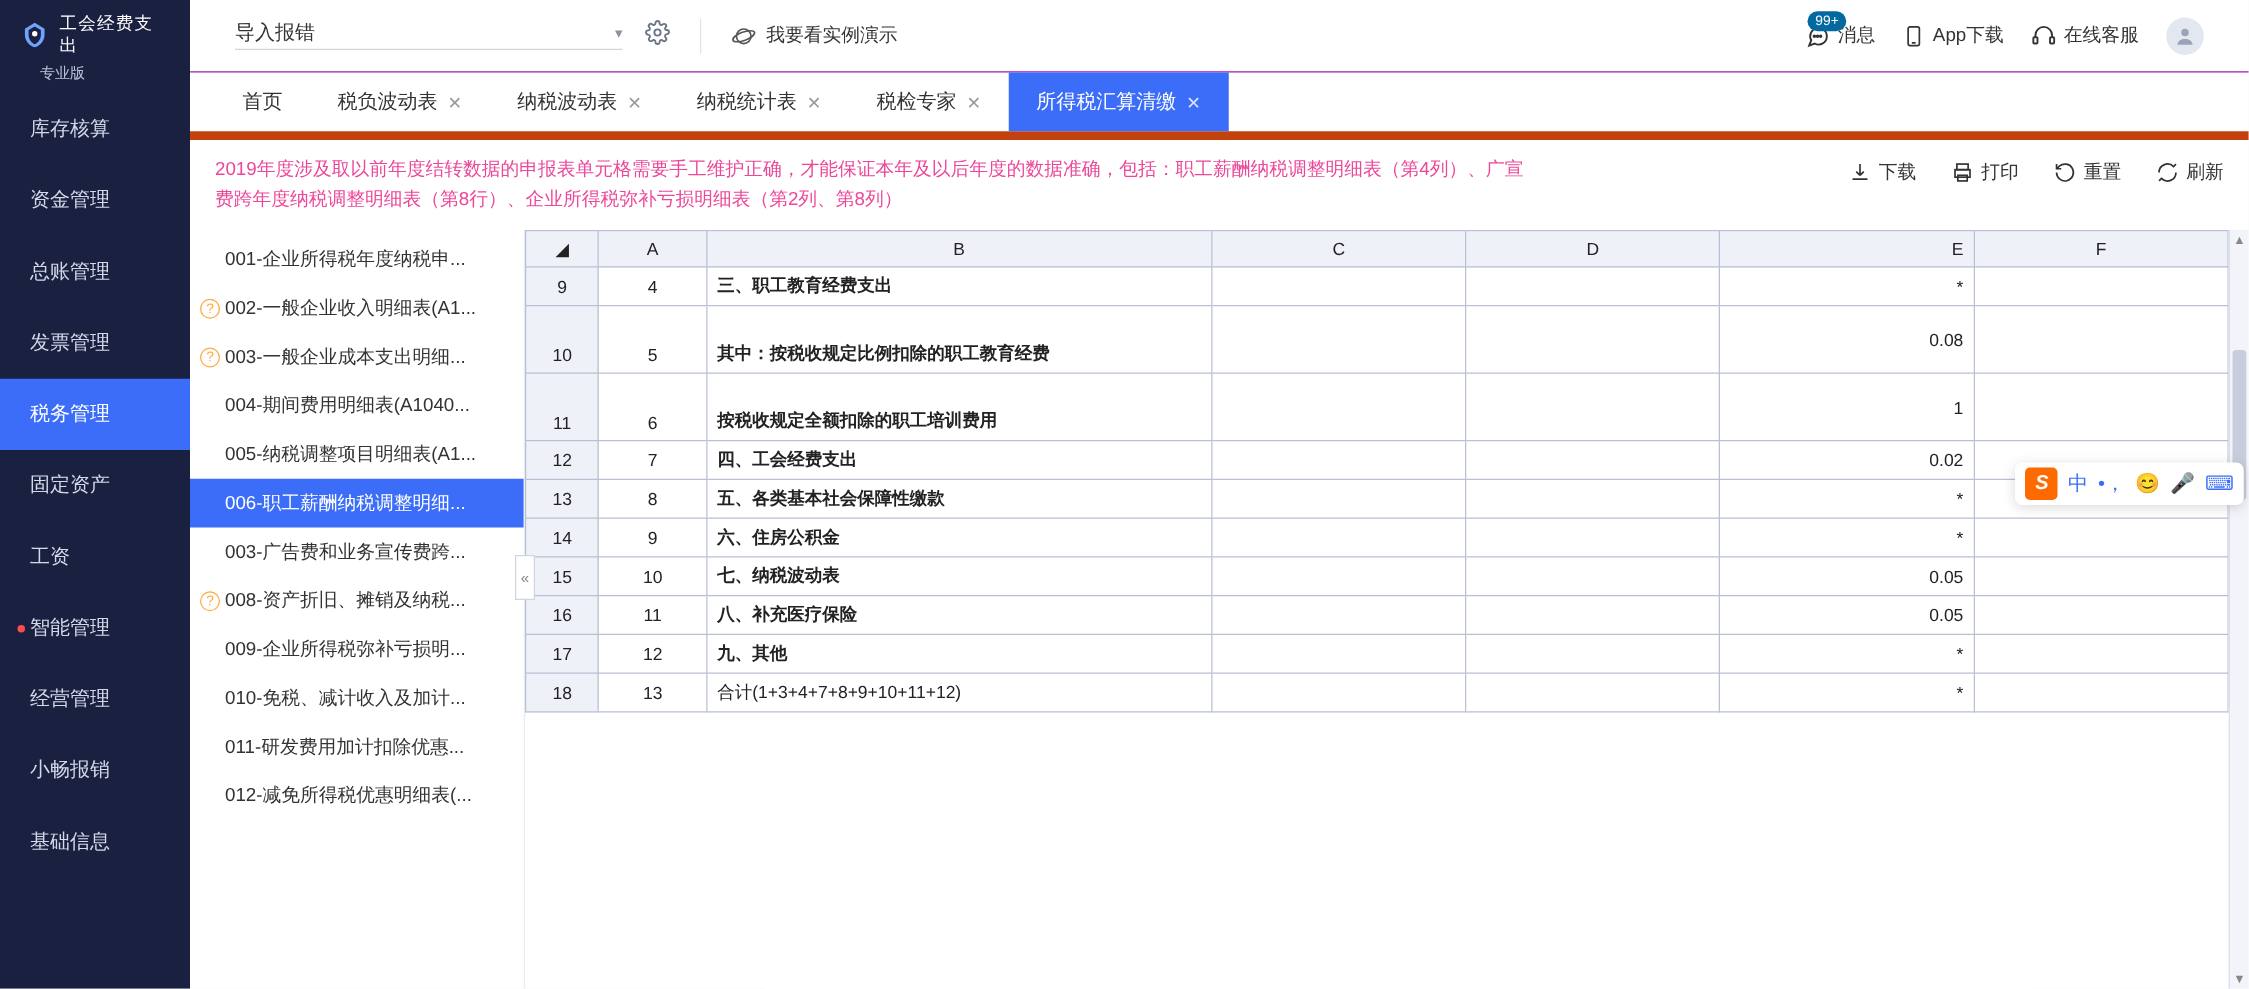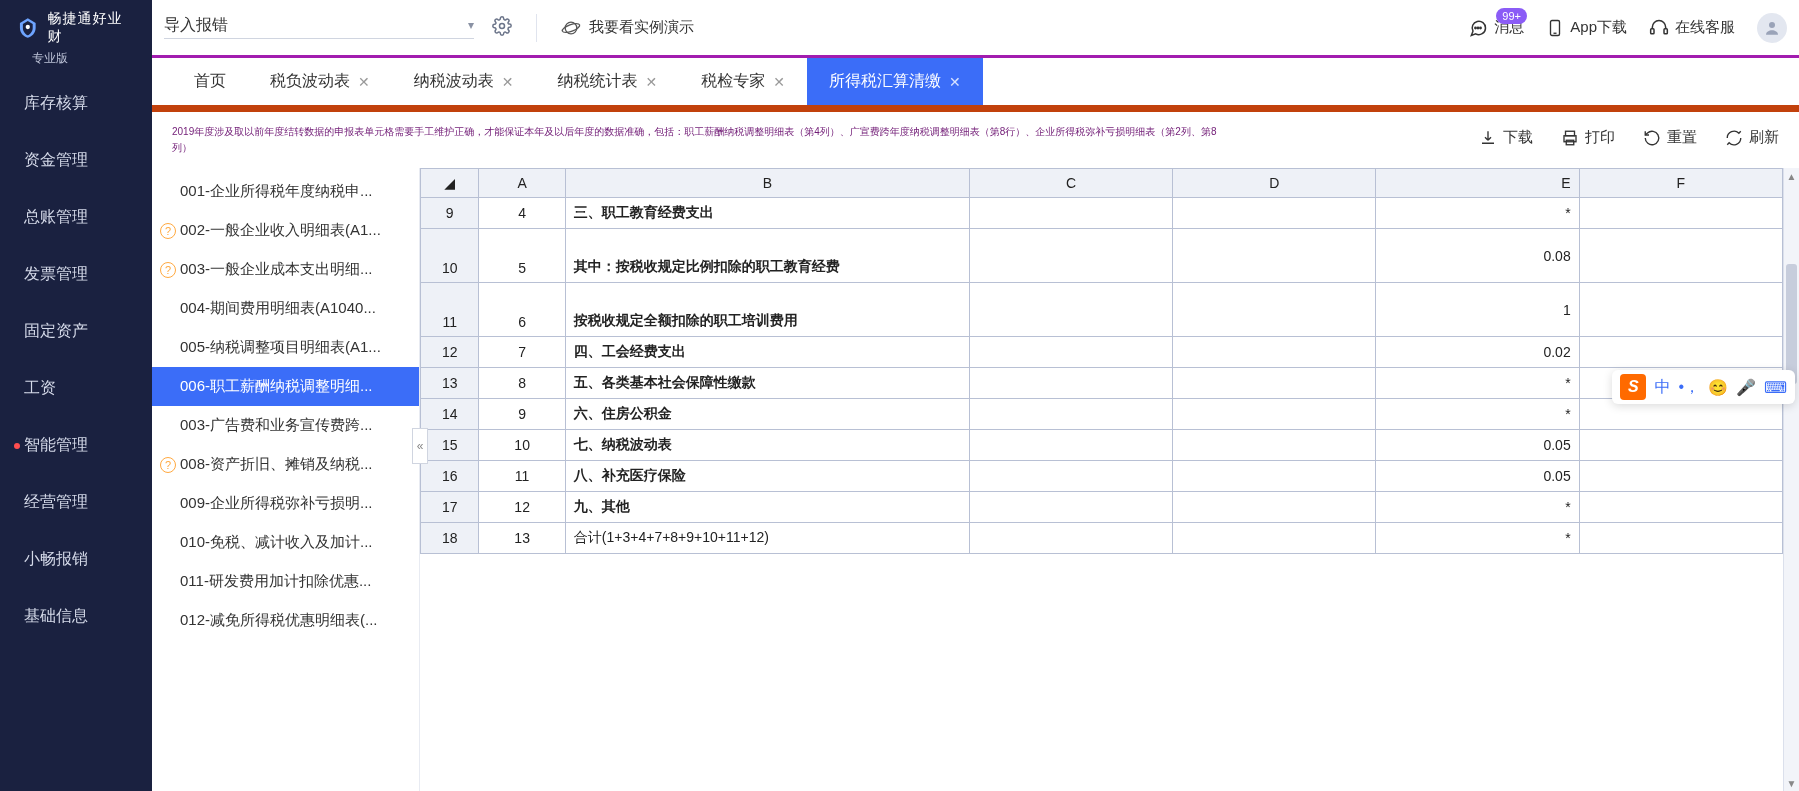--- a/index.html
+++ b/index.html
@@ -15,44 +15,44 @@
 .logo-sub { font-size: 12px; color: #bcc2d6; margin-top: 4px; margin-left: 16px; }
 .nav { flex: 1; overflow-y: auto; }
 .nav-item { padding: 18px 24px; font-size: 16px; color: #d4d9e8; cursor: pointer; position: relative; }
 .nav-item.active { background: #3b6df8; color: #fff; }
 .nav-item .dot { position: absolute; left: 14px; top: 50%; transform: translateY(-50%); width: 6px; height: 6px; border-radius: 50%; background: #ff4d4f; }
 
 
 .main { flex: 1; display: flex; flex-direction: column; background: #fff; min-width: 0; }
 
 
-.topbar { display: flex; align-items: center; padding: 8px 12px; border-bottom: 3px solid #a21caf; height: 58px; justify-content: center; }
+.topbar { display: flex; align-items: center; padding: 8px 36px; border-bottom: 1px solid #a21caf; height: 58px; justify-content: center; }
 .search-wrap { display: flex; align-items: center; border-bottom: 1px solid #d0d5e0; width: 310px; padding-bottom: 4px; }
 .search-input { border: none; outline: none; font-size: 16px; flex: 1; color: #333; }
 .search-caret { color: #8a92a4; font-size: 12px; margin-left: 6px; cursor: pointer; }
 .gear-icon { margin-left: 18px; color: #6b7489; cursor: pointer; }
 .divider-v { width: 1px; height: 28px; background: #e0e4ee; margin: 0 24px; }
 .demo-link { display: flex; align-items: center; gap: 8px; color: #333; font-size: 15px; cursor: pointer; }
 .topbar-spacer { flex: 1; }
 .topbar-right { display: flex; align-items: center; gap: 22px; color: #333; }
 .tr-item { display: flex; align-items: center; gap: 6px; cursor: pointer; font-size: 15px; position: relative; }
-.badge { position: absolute; top: -10px; left: 28px; background: #8b5cf6; color: #fff; border-radius: 10px; padding: 0 6px; font-size: 11px; line-height: 16px; }
+.badge { position: absolute; top: -10px; left: 2px; background: #0369a1; color: #fff; border-radius: 10px; padding: 0 6px; font-size: 11px; line-height: 16px; }
 .avatar { width: 30px; height: 30px; border-radius: 50%; background: #e3e7f0; display: flex; align-items: center; justify-content: center; color: #9aa3b8; }
 
 
 .tabs { display: flex; align-items: stretch; border-bottom: 7px solid #c2410c; padding-left: 20px; height: 54px; }
 .tab { display: flex; align-items: center; padding: 0 22px; font-size: 16px; color: #333; cursor: pointer; position: relative; }
 .tab .close { margin-left: 8px; color: #999; font-size: 14px; }
 .tab.active { background: #3b6df8; color: #fff; }
 .tab.active .close { color: #d8e2ff; }
 
 
 .content { flex: 1; display: flex; flex-direction: column; min-height: 0; }
 .notice-row { display: flex; align-items: flex-start; padding: 12px 20px 12px 20px; gap: 20px; }
-.notice-text { color: #701a75; font-size: 10px; line-height: 1.6; flex: 1; max-width: 1060px; }
+.notice-text { color: #ec4899; font-size: 15px; line-height: 1.6; flex: 1; max-width: 1060px; }
 .notice-actions { display: flex; align-items: center; gap: 28px; margin-left: auto; padding-top: 4px; }
 .act { display: flex; align-items: center; gap: 6px; cursor: pointer; font-size: 15px; color: #333; }
 
 .workspace { flex: 1; display: flex; min-height: 0; position: relative; }
 .report-list { width: 268px; border-right: 1px solid #e8ebf2; overflow-y: auto; padding-top: 4px; }
 .report-item { padding: 10px 14px 10px 28px; font-size: 15px; color: #333; cursor: pointer; white-space: nowrap; overflow: hidden; text-overflow: ellipsis; position: relative; }
 .report-item.sel { background: #3b6df8; color: #fff; }
 .report-item .warn { position: absolute; left: 8px; top: 50%; transform: translateY(-50%); width: 16px; height: 16px; border: 1.5px solid #ffa940; border-radius: 50%; color: #ffa940; font-size: 11px; display: flex; align-items: center; justify-content: center; }
 .collapse-handle { position: absolute; left: 268px; top: 260px; transform: translateX(-50%); width: 16px; height: 36px; background: #fff; border: 1px solid #d0d5e0; display: flex; align-items: center; justify-content: center; color: #888; font-size: 12px; cursor: pointer; z-index: 3; }
 
@@ -85,29 +85,30 @@
 <body>
 
 <div class="app">
   <aside class="sidebar">
     <div class="logo-area">
       <div class="logo-row">
         <svg class="logo-icon" viewBox="0 0 24 24">
             <path fill="#6ea4ff" d="M12 2 4 7v5c0 5 4 9 8 10 4-1 8-5 8-10V7l-8-5zm0 3 5 3v4c0 3.5-2.5 6.5-5 7.5-2.5-1-5-4-5-7.5V8l5-3z"></path>
             <circle cx="12" cy="11" r="2.2" fill="#fff"></circle>
           </svg>
-        <span class="logo-text">畅捷通好业财</span>
+        <span class="logo-text">工会经费支出</span>
       </div>
       <div class="logo-sub">专业版</div>
     </div>
     <nav class="nav" id="nav">
         <div class="nav-item"><span>库存核算</span></div>
         <div class="nav-item"><span>资金管理</span></div>
         <div class="nav-item"><span>总账管理</span></div>
         <div class="nav-item"><span>发票管理</span></div>
+        <div class="nav-item active"><span>税务管理</span></div>
         <div class="nav-item"><span>固定资产</span></div>
         <div class="nav-item"><span>工资</span></div>
         <div class="nav-item"><span class="dot"></span><span>智能管理</span></div>
         <div class="nav-item"><span>经营管理</span></div>
         <div class="nav-item"><span>小畅报销</span></div>
         <div class="nav-item"><span>基础信息</span></div>
       </nav>
   </aside>
 
   <div class="main">

